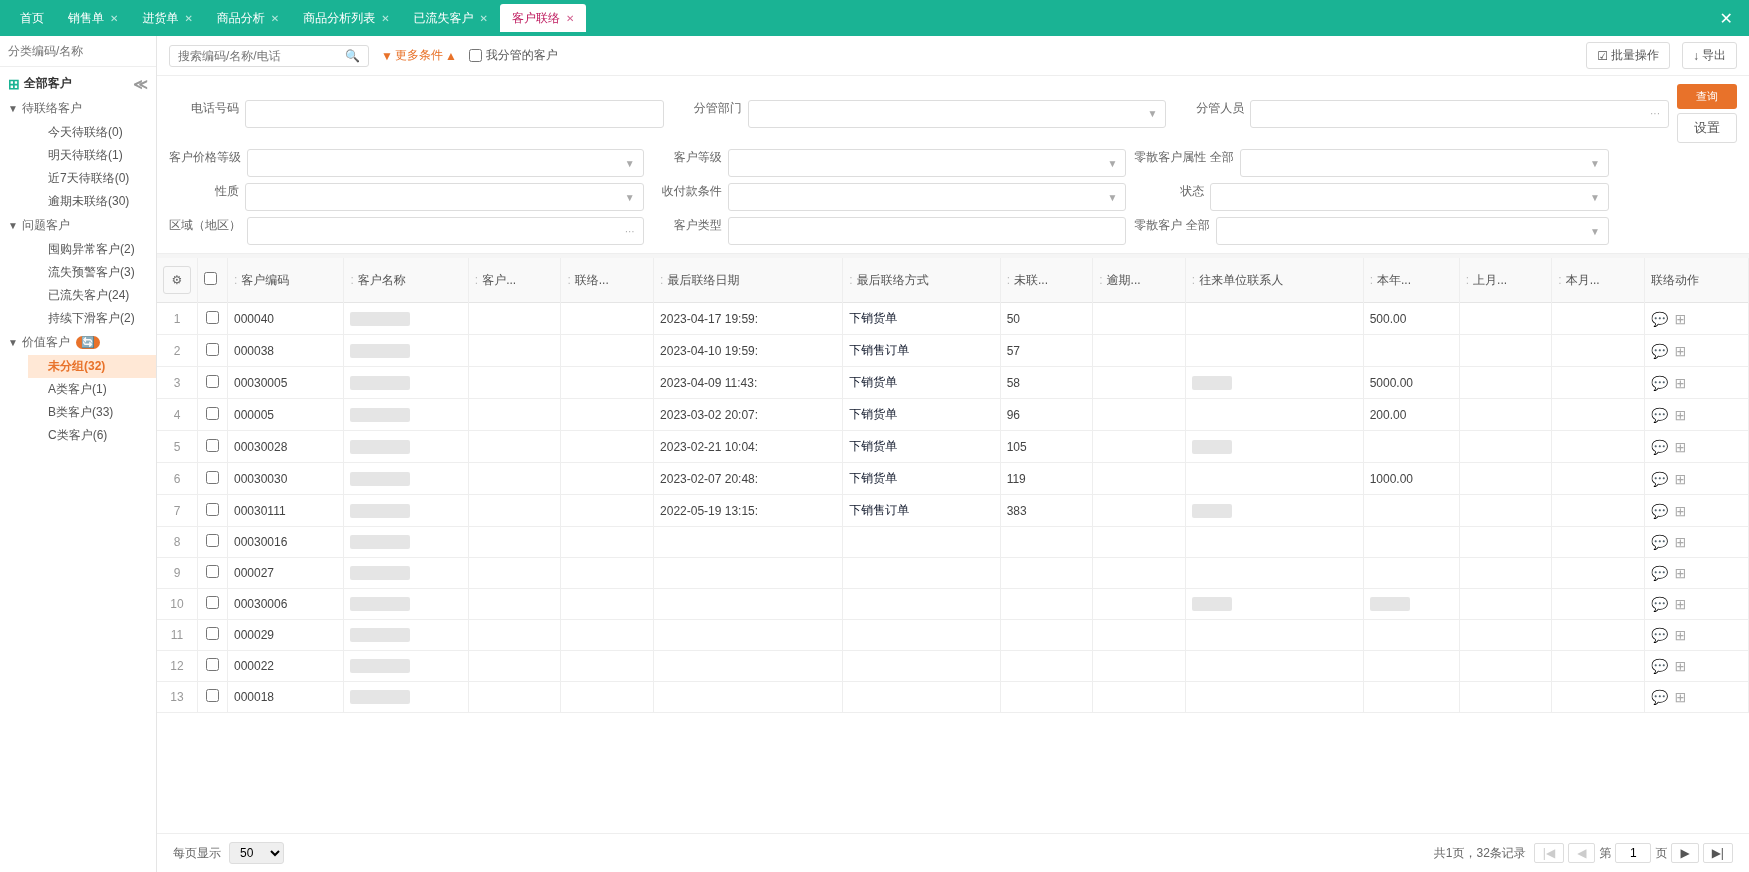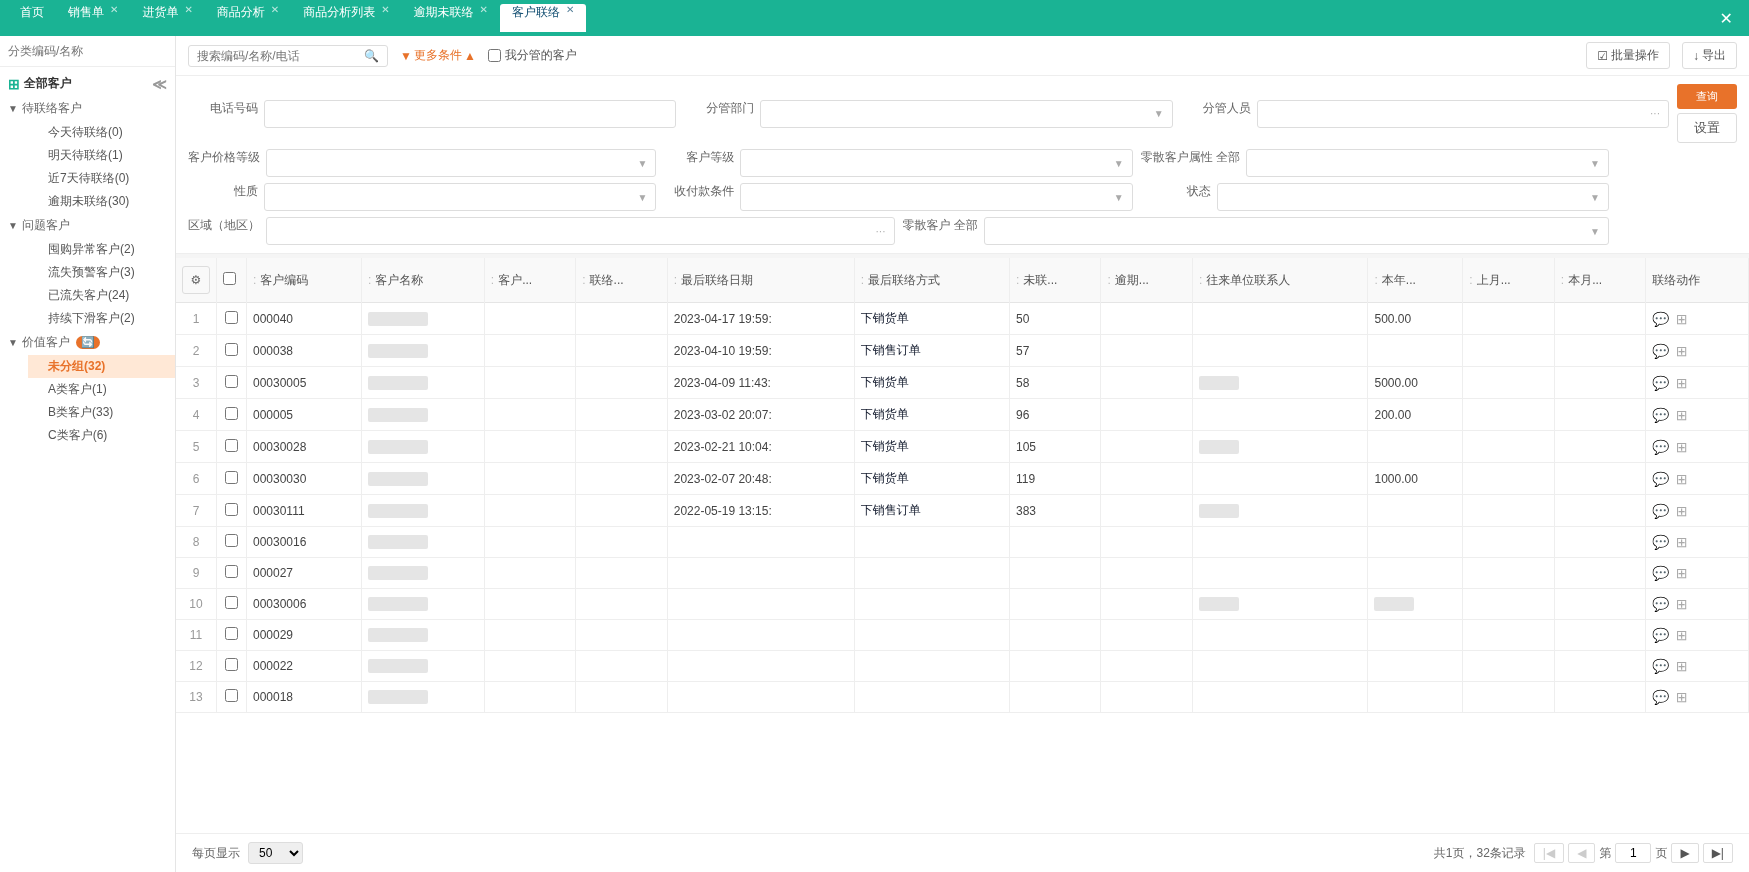--- a/index.html
+++ b/index.html
@@ -8,33 +8,33 @@
     
     .top-nav {
       background: #1ab394;
       display: flex;
       align-items: center;
       height: 36px;
       padding: 0 8px;
     }
     .top-nav .tab {
       display: inline-flex;
-      align-items: flex-start;
+      align-items: center;
       padding: 0 12px;
       height: 28px;
       color: #fff;
       cursor: pointer;
       border-radius: 3px 3px 0 0;
       gap: 6px;
       font-size: 13px;
     }
     .top-nav .tab.home { background: transparent; }
     .top-nav .tab.active {
       background: #fff;
-      color: #0c4a6e;
+      color: #be185d;
     }
     .top-nav .tab .close-x {
       font-size: 10px;
       opacity: 0.7;
     }
     .top-nav .spacer { flex: 1; }
     .top-nav .window-close {
       color: #fff;
       font-size: 16px;
       cursor: pointer;
@@ -42,21 +42,21 @@
     }
 
     
     .main-layout {
       display: flex;
       height: calc(100vh - 36px);
     }
 
     
     .sidebar {
-      width: 176px;
+      width: 157px;
       background: #fff;
       border-right: 1px solid #e5e5e5;
       display: flex;
       flex-direction: column;
       overflow-y: auto;
     }
     .sidebar-search {
       display: flex;
       align-items: center;
       padding: 8px;
@@ -390,21 +390,21 @@
   </div>
   <div class="tab">
     <span>商品分析</span>
     <span class="close-x">✕</span>
   </div>
   <div class="tab">
     <span>商品分析列表</span>
     <span class="close-x">✕</span>
   </div>
   <div class="tab">
-    <span>逾期未联络</span>
+    <span>已流失客户</span>
     <span class="close-x">✕</span>
   </div>
   <div class="tab active">
     <span>客户联络</span>
     <span class="close-x">✕</span>
   </div>
   <div class="spacer"></div>
   <div class="window-close">✕</div>
 </div>
 
@@ -556,20 +556,24 @@
 
       <div class="adv-filter-row">
         <div class="filter-field">
           <span class="filter-label">区域（地区）</span>
           <div class="filter-input">
             <span></span>
               <span class="chevron">···</span>
           </div>
         </div>
         <div class="filter-field">
+          <span class="filter-label">客户类型</span>
+          <div class="filter-input"></div>
+        </div>
+        <div class="filter-field">
           <span class="filter-label">零散客户 全部</span>
           <div class="filter-input">
             <span></span>
               <span class="chevron">▼</span>
           </div>
         </div>
         <div style="width:120px;"></div>
       </div>
     </div>
 

